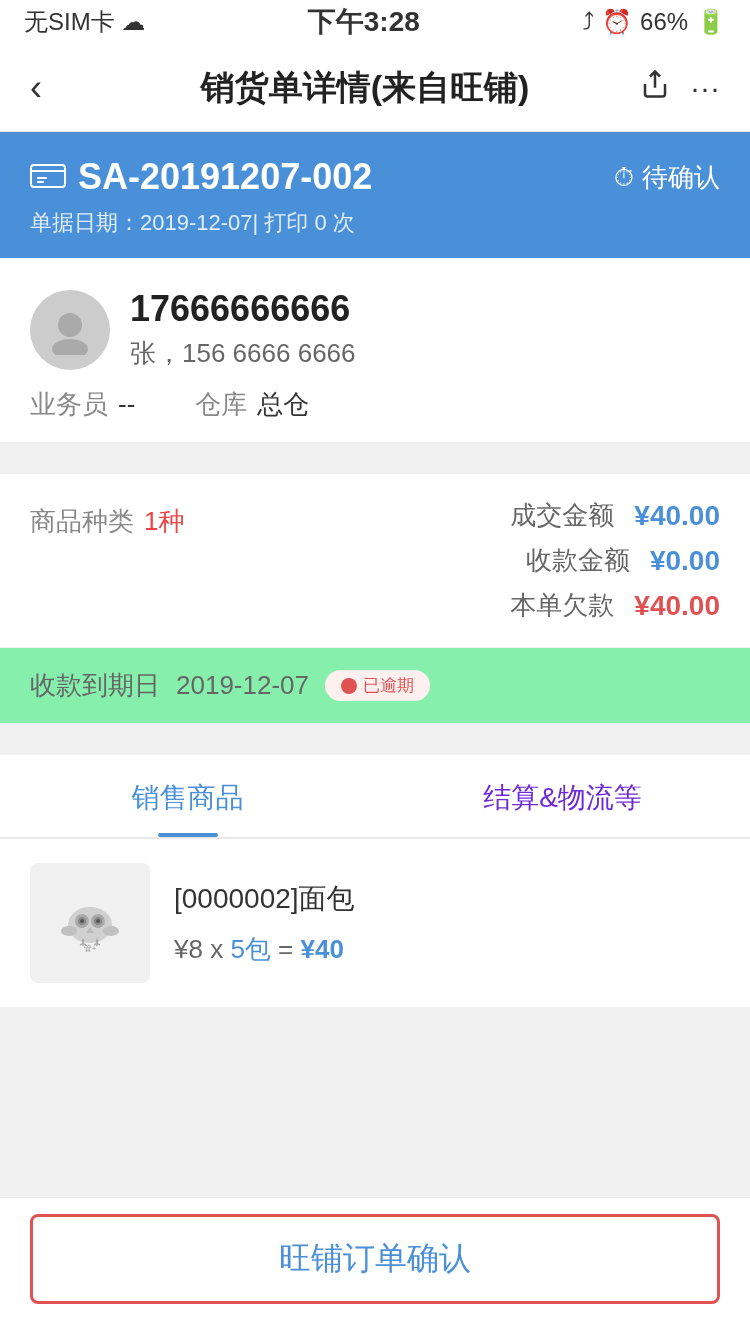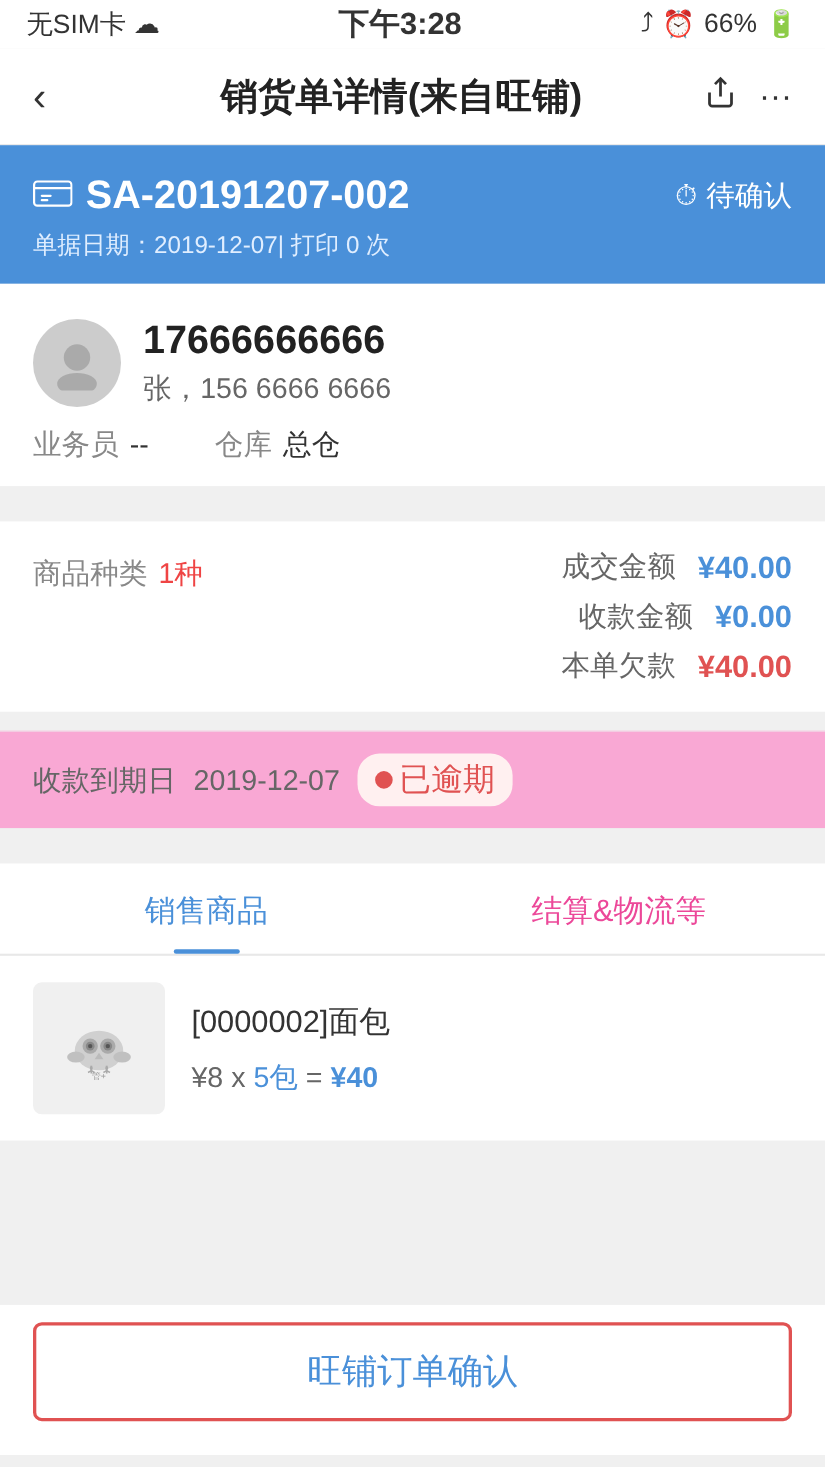--- a/index.html
+++ b/index.html
@@ -173,36 +173,36 @@
       align-items: center;
       gap: 20px;
       font-size: 26px;
     }
     .stat-name { color: #666; }
     .stat-amount { color: #4A90D9; font-weight: 600; font-size: 28px; }
     .stat-amount.overdue { color: #e05252; }
 
     
     .due-date-section {
-      background: #f9a8d4;
+      background: #86efac;
       padding: 20px 30px;
-      margin-top: 17px;
+      margin-top: 0;
       border-top: 1px solid #f0f0f0;
       display: flex;
       align-items: center;
       gap: 16px;
       font-size: 26px;
       color: #666;
     }
     .overdue-badge {
       background: #fff0f0;
       color: #e05252;
       border-radius: 20px;
       padding: 4px 16px;
-      font-size: 29px;
+      font-size: 17px;
       display: flex;
       align-items: center;
       gap: 6px;
     }
     .overdue-dot {
       width: 16px;
       height: 16px;
       border-radius: 50%;
       background: #e05252;
       display: inline-block;
@@ -213,21 +213,21 @@
       background: #fff;
       margin-top: 16px;
       display: flex;
       border-bottom: 2px solid #e8e8e8;
     }
     .tab-item {
       flex: 1;
       text-align: center;
       padding: 24px 0 20px;
       font-size: 28px;
-      color: #ec4899;
+      color: #6d28d9;
       cursor: pointer;
       position: relative;
     }
     .tab-item.active {
       color: #4A90D9;
     }
     .tab-item.active::after {
       content: '';
       position: absolute;
       bottom: 0;
@@ -282,21 +282,21 @@
 
     
     .empty-area {
       background: #f0f0f0;
       height: 220px;
     }
 
     
     .bottom-bar {
       position: fixed;
-      bottom: 12px;
+      bottom: 0;
       width: 750px;
       background: #fff;
       padding: 16px 30px 30px;
       border-top: 1px solid #e8e8e8;
     }
     .confirm-btn {
       width: 100%;
       height: 90px;
       background: #fff;
       border: 3px solid #e05252;

